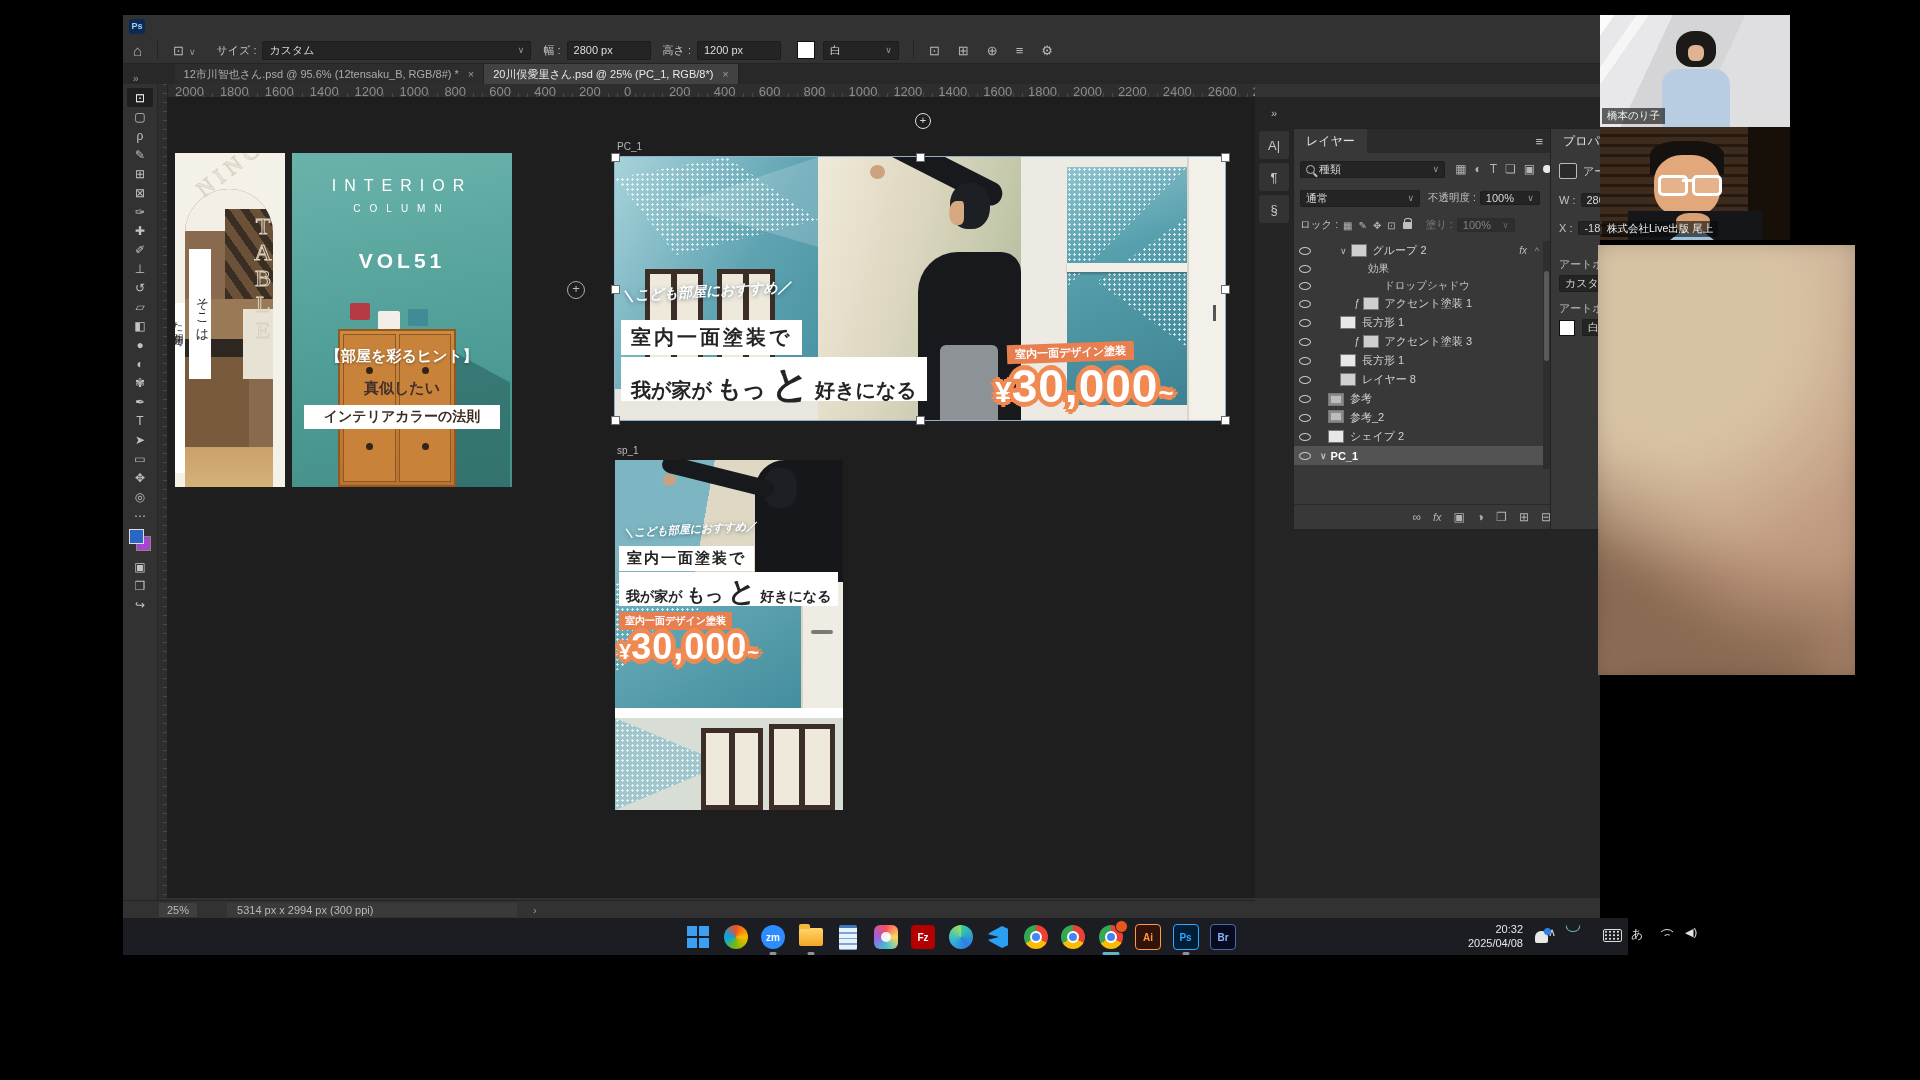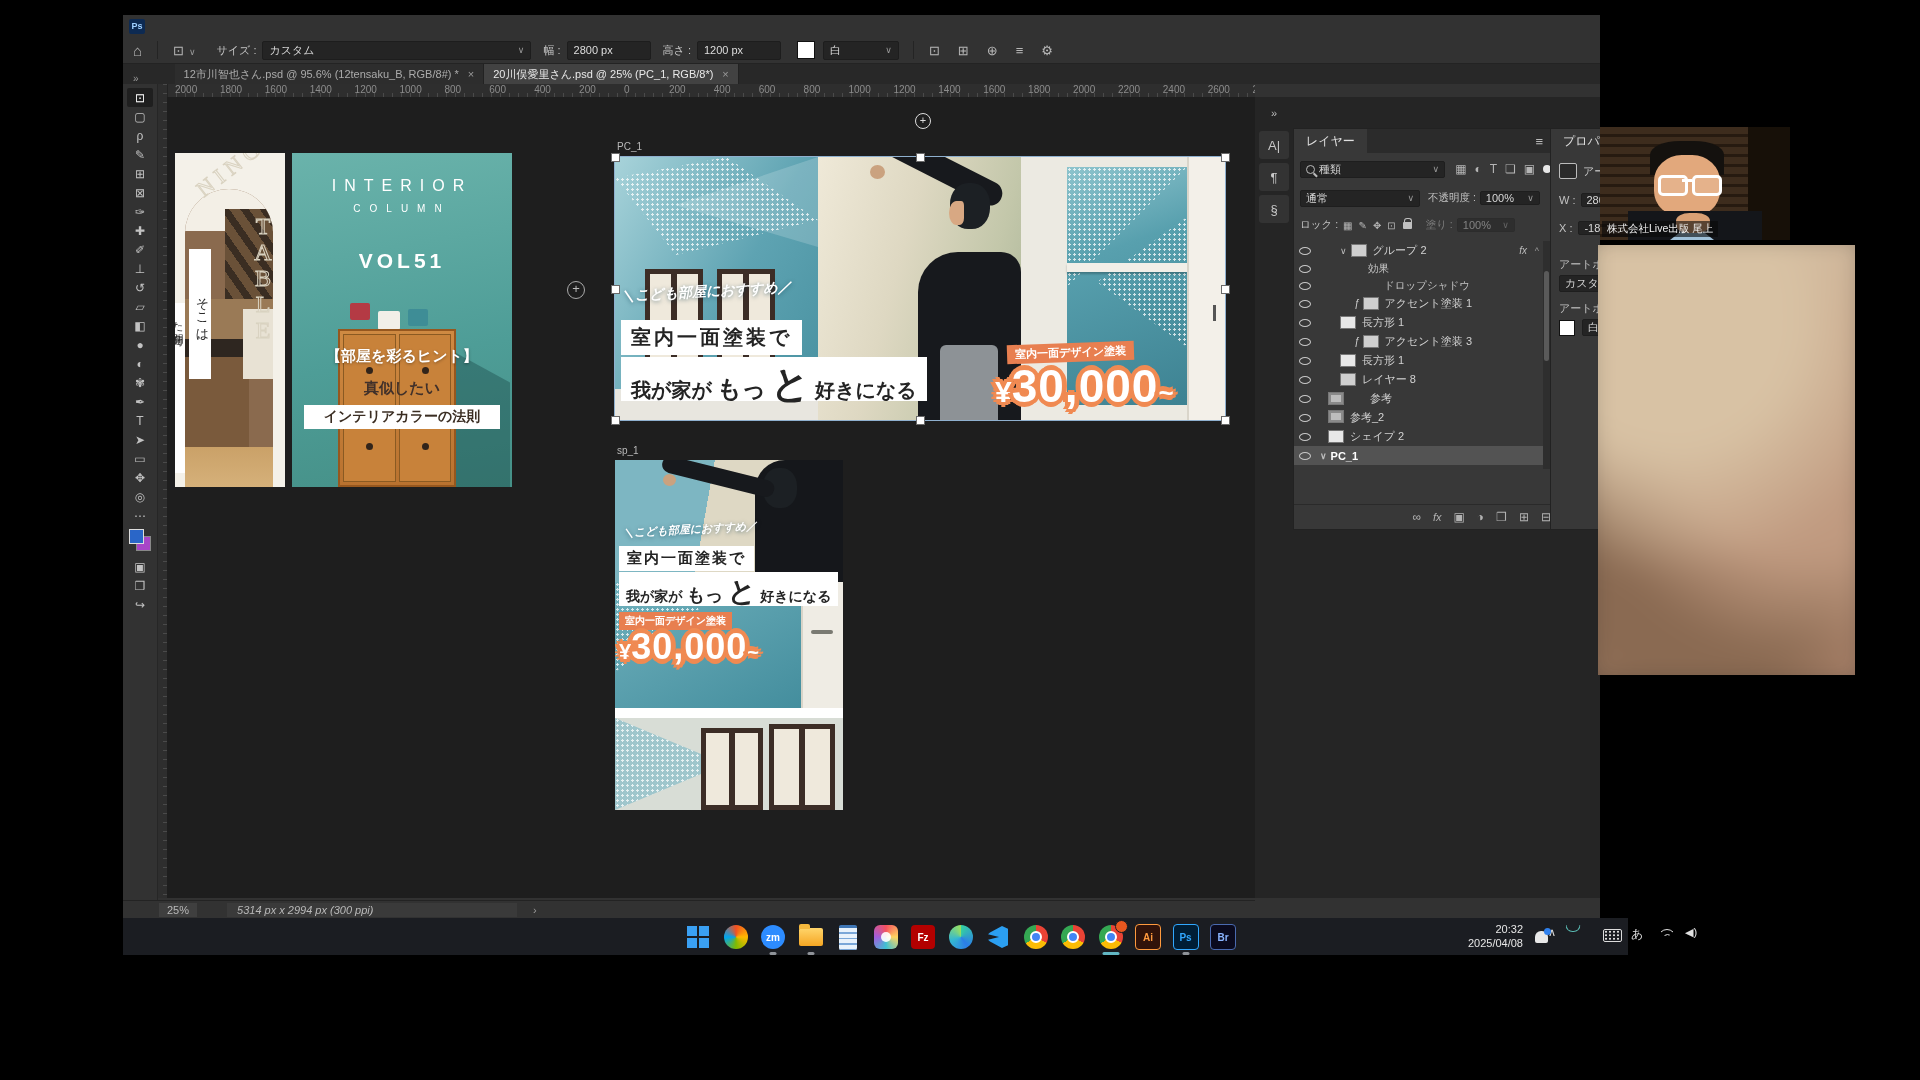--- a/index.html
+++ b/index.html
@@ -14,21 +14,21 @@
   .ofield{background:#242424;border:1px solid #1d1d1d;color:#ddd;height:17px;display:flex;align-items:center;padding:0 6px;border-radius:2px;}
   .olab{color:#c4c4c4;margin:0 6px 0 12px;white-space:nowrap;}
   .oic{color:#b8b8b8;font-size:13px;margin:0 9px;}
   .osep{width:1px;height:18px;background:#242424;margin:0 6px;}
   .chev{color:#9a9a9a;font-size:9px;margin-left:5px;}
   #tabbar{left:0;top:49px;width:100%;height:20px;background:#282828;display:flex;align-items:flex-end;}
   .dtab{height:20px;display:flex;align-items:center;padding:0 9px;font-size:11px;color:#ababab;background:#2d2d2d;border-right:1px solid #222;white-space:nowrap;}
   .dtab.on{background:#424242;color:#e8e8e8;}
   .tx{margin-left:9px;color:#9a9a9a;font-size:11px;}
   #hruler{left:44px;top:69px;width:1088px;height:13px;background:#2e2e2e;border-bottom:1px solid #232323;overflow:hidden;background-image:repeating-linear-gradient(90deg,#4a4a4a 0 1px,transparent 1px 9px);background-size:100% 4px;background-position:0 100%;background-repeat:no-repeat;}
-  .rl{position:absolute;top:0;font-size:10px;color:#8c8c8c;}
+  .rl{position:absolute;top:0;font-size:13px;color:#8c8c8c;}
   #vruler{left:34px;top:69px;width:10px;height:814px;background:#2e2e2e;border-right:1px solid #232323;background-image:repeating-linear-gradient(180deg,#4a4a4a 0 1px,transparent 1px 9px);background-size:4px 100%;background-position:100% 0;background-repeat:no-repeat;}
   #toolcol{left:0;top:69px;width:34px;height:814px;background:#323232;border-right:1px solid #262626;display:flex;flex-direction:column;align-items:center;padding-top:4px;}
   .tl{width:26px;height:19px;display:flex;align-items:center;justify-content:center;color:#c2c2c2;font-size:12px;border-radius:2px;}
   .tl.sel{background:#1f1f1f;color:#fff;}
   .tl span{pointer-events:none;}
   .swpair{position:relative;width:22px;height:22px;margin-top:4px;}
   .swf{position:absolute;left:0;top:0;width:13px;height:13px;background:#2a66c8;border:1px solid #ddd;z-index:2;}
   .swb{position:absolute;right:0;bottom:0;width:13px;height:13px;background:#a845c8;border:1px solid #888;}
   
   #cbg{left:44px;top:82px;width:1088px;height:801px;background:#1e1e1e;overflow:hidden;}
@@ -526,21 +526,21 @@
             </div>
             <div class="lrow" style="">
               <span class="eye"></span>
               <span style="padding-left:24px;display:flex;align-items:center;"> 
                 <span class="th"></span>
                 <span>レイヤー 8</span>
               </span>
             </div>
             <div class="lrow" style="">
               <span class="eye"></span>
-              <span style="padding-left:12px;display:flex;align-items:center;gap:20px;"> 
+              <span style="padding-left:12px;display:flex;align-items:flex-end;"> 
                 <span class="th smart"></span>
                 <span>参考</span>
               </span>
             </div>
             <div class="lrow" style="">
               <span class="eye"></span>
               <span style="padding-left:12px;display:flex;align-items:flex-start;"> 
                 <span class="th smart"></span>
                 <span>参考_2</span>
               </span>
@@ -598,21 +598,21 @@
         <div class="abs" style="left:8px;top:172px;color:#c2c2c2;font-size:11px;">アートボー</div>
         <div class="abs" style="left:8px;top:190px;display:flex;align-items:center;gap:7px;">
           <span style="width:14px;height:14px;background:#fff;border:1px solid #111;"></span>
           <span class="pfield" style="width:40px;">白</span>
         </div>
       </div>
     </div>
 
     <div id="statusbar" class="abs">
       <span style="margin-left:36px;background:#3f3f3f;padding:1px 8px;">25%</span>
-      <span style="margin-left:30px;background:#3a3a3a;padding:1px 10px;width:270px;font-style:italic;">5314 px x 2994 px (300 ppi)</span>
+      <span style="margin-left:30px;background:#3a3a3a;padding:1px 10px;width:270px;">5314 px x 2994 px (300 ppi)</span>
       <span style="margin-left:16px;color:#9a9a9a;">›</span>
     </div>
   </div>
 
   <div id="taskbar" class="abs">
     <div id="tbIcons">
         <div class="tb" style="left:560px">
           <span class="winlogo">
             <span></span>
             <span></span>
@@ -674,20 +674,27 @@
     <div class="trayic" style="left:1508px;font-size:12px;">あ</div>
     <div class="trayic" style="left:1535px;top:11px;"><span class="wifi" style="display:inline-block;"></span></div>
     <div class="trayic" style="left:1562px;font-size:11px;">◀)</div>
     <div class="abs" style="right:105px;top:4px;width:70px;text-align:right;color:#e6e6e6;font-size:11px;line-height:14px;">
       <div>20:32</div>
       <div>2025/04/08</div>
     </div>
     <div class="abs" style="right:80px;top:11px;"><span class="bell" style="display:inline-block;"></span></div>
   </div>
 
+  <div class="cam abs" style="left:1600px;top:15px;width:190px;height:112px;background:linear-gradient(115deg,#e8e8ea 0 30%,#d5d5d8 30% 60%,#dfdfe2 60%);">
+    <div class="abs" style="left:0;top:0;width:90px;height:112px;background:linear-gradient(125deg,rgba(255,255,255,.85) 0 12px,transparent 12px 30px,rgba(255,255,255,.6) 30px 40px,transparent 40px);"></div>
+    <div class="abs" style="left:76px;top:16px;width:40px;height:36px;background:#1c1a18;border-radius:45% 45% 40% 40%;"></div>
+    <div class="abs" style="left:88px;top:30px;width:16px;height:16px;background:#e2b294;border-radius:40%;"></div>
+    <div class="abs" style="left:62px;top:54px;width:68px;height:58px;background:#b8cde2;border-radius:16px 16px 0 0;"></div>
+    <div class="camlabel">橋本のり子</div>
+  </div>
 
   <div class="cam abs" style="left:1600px;top:127px;width:190px;height:113px;background:repeating-linear-gradient(180deg,#3d2c1d 0 7px,#261a10 7px 10px);">
     <div class="abs" style="left:148px;top:0;width:42px;height:113px;background:#171008;"></div>
     <div class="abs" style="left:50px;top:14px;width:74px;height:34px;background:#14110e;border-radius:40% 40% 0 0;"></div>
     <div class="abs" style="left:54px;top:28px;width:66px;height:62px;background:#e2a87c;border-radius:42%;"></div>
     <div class="abs" style="left:58px;top:48px;width:24px;height:15px;border:3px solid #fff;border-radius:5px;background:rgba(255,255,255,.12);"></div>
     <div class="abs" style="left:92px;top:48px;width:24px;height:15px;border:3px solid #fff;border-radius:5px;background:rgba(255,255,255,.12);"></div>
     <div class="abs" style="left:82px;top:52px;width:10px;height:3px;background:#fff;"></div>
     <div class="abs" style="left:28px;top:84px;width:134px;height:29px;background:#14161a;"></div>
     <div class="abs" style="left:70px;top:96px;width:44px;height:17px;background:#9fc0d8;clip-path:polygon(0 100%,50% 0,100% 100%);"></div>

